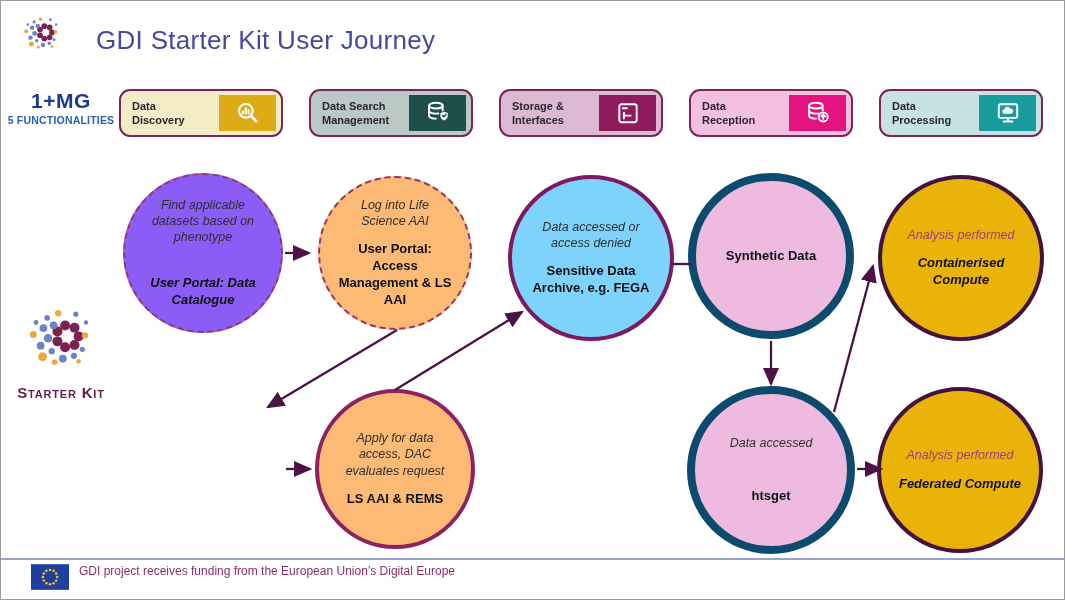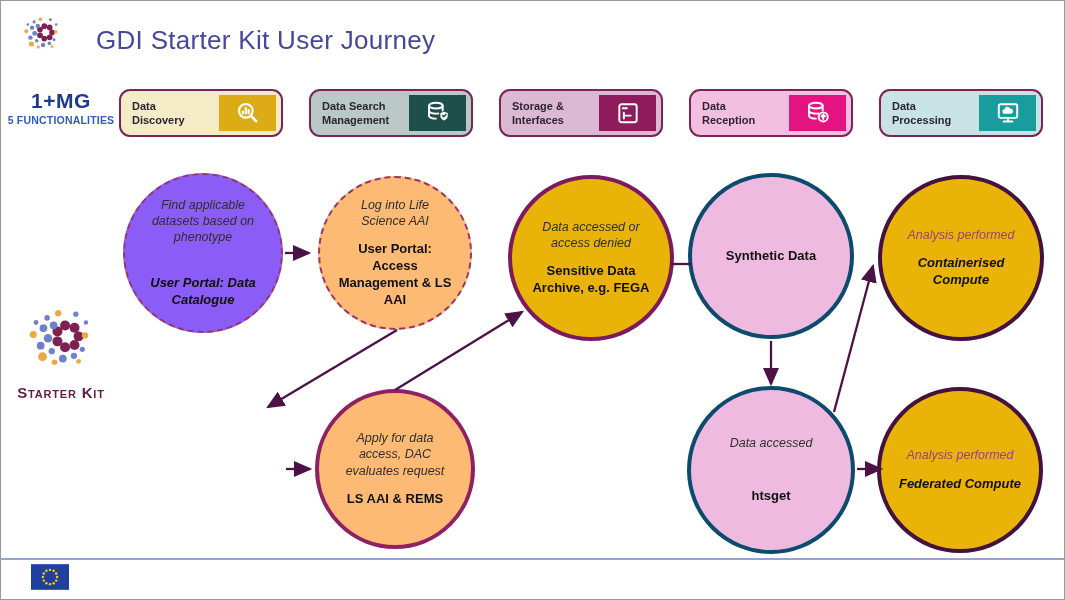--- a/index.html
+++ b/index.html
@@ -20,25 +20,25 @@
   .b3{left:498px;background:#dcb9d2;} .b3 .ibox{background:#8e1b5b;}
   .b4{left:688px;background:#f3bfe0;} .b4 .ibox{background:#e4137f;}
   .b5{left:878px;background:#c7e3e3;} .b5 .ibox{background:#189c9d;}
   .circle{position:absolute;border-radius:50%;display:flex;flex-direction:column;align-items:center;justify-content:center;
     text-align:center;box-sizing:border-box;padding:0 17px;gap:12px;}
   .desc{font-style:italic;font-size:12.5px;color:#2f2f2f;line-height:1.3;}
   .tool{font-weight:bold;font-size:13px;color:#101010;line-height:1.3;}
   .tool.ital{font-style:italic;}
   .desc.pink{color:#a13f76;}
   .c-yellow{background:#8b5cf6;gap:30px;} .c-gray{background:#fdba74;}
-  .c-mauve{background:#eab308;align-items:center;} .c-pink{background:#eebadf;} .c-blue{background:#eab308;}
+  .c-mauve{background:#7dd3fc;align-items:center;} .c-pink{background:#eebadf;} .c-blue{background:#eab308;}
   .bd-dash{border:2px dashed #96356b;}
   .bd-solid{border:4px solid #8e2164;}
   .bd-mauve{border:4px solid #7d195e;}
-  .bd-pink{border:4px solid #0c4a6e;}
+  .bd-pink{border:8px solid #0c4a6e;}
   .bd-blue{border:4px solid #43123f;}
   .c1{left:122px;top:172px;width:160px;height:160px;}
   .c2{left:317px;top:175px;width:154px;height:154px;}
   .c3{left:507px;top:174px;width:166px;height:166px;}
   .c4{left:687px;top:172px;width:166px;height:166px;}
   .c5{left:877px;top:174px;width:166px;height:166px;}
   .c6{left:121px;top:387px;width:162px;height:162px;}
   .c7{left:314px;top:388px;width:160px;height:160px;}
   .c8{left:686px;top:385px;width:168px;height:168px;gap:37px;}
   .c9{left:876px;top:386px;width:166px;height:166px;}
@@ -283,15 +283,16 @@
         <circle cx="13.5" cy="17.3" r="1.3"></circle>
       <circle cx="12.5" cy="13.5" r="1.3"></circle>
         <circle cx="13.5" cy="9.8" r="1.3"></circle>
         <circle cx="16.2" cy="7" r="1.3"></circle>
       <circle cx="20" cy="6" r="1.3"></circle>
         <circle cx="23.8" cy="7" r="1.3"></circle>
         <circle cx="26.5" cy="9.8" r="1.3"></circle>
     </g>
   </svg>
   <div class="foottext">
+    <div>GDI project receives funding from the European Union’s Digital Europe</div>
   </div>
 
 </div>
 
 </body></html>

